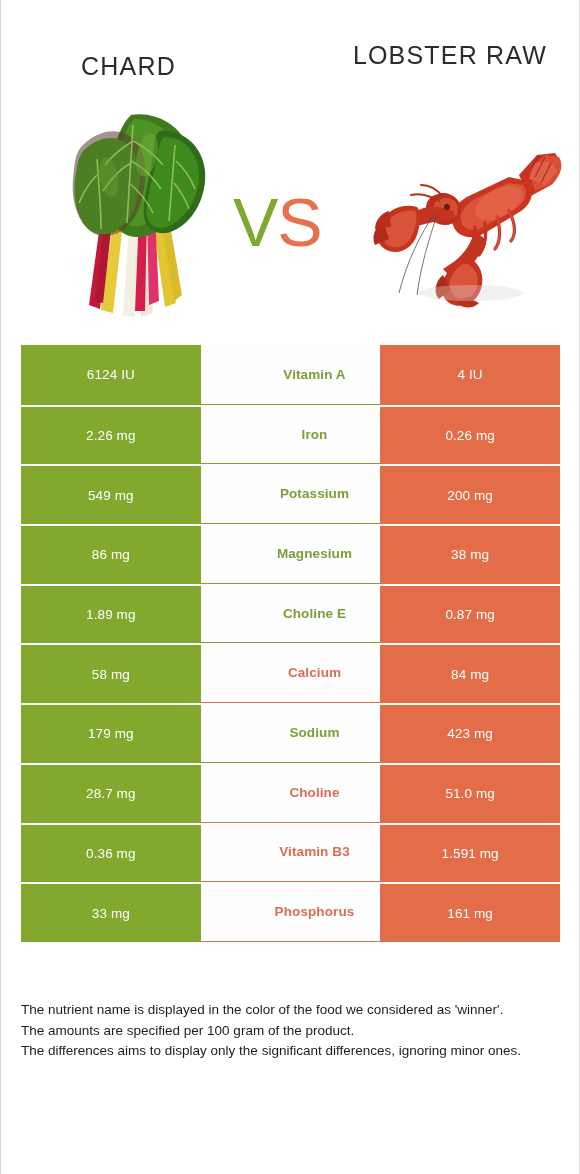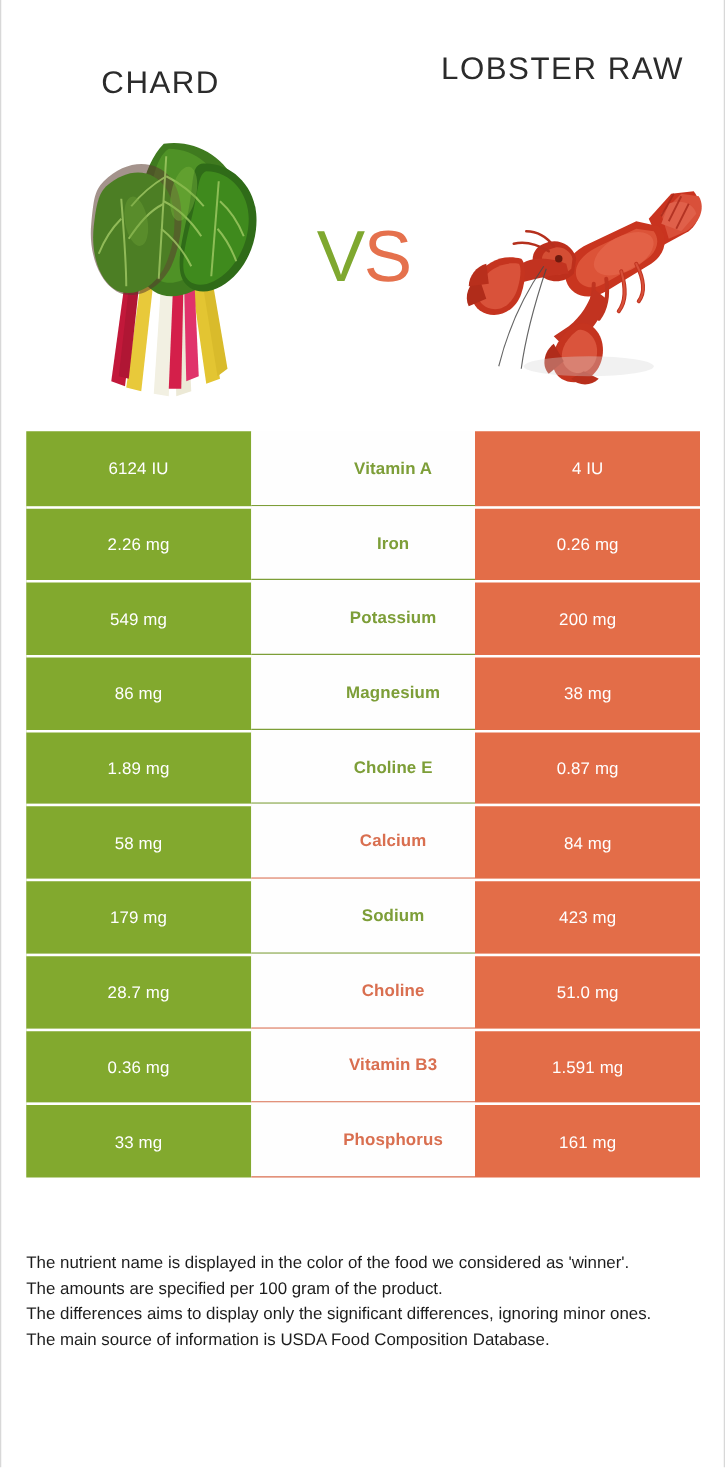--- a/index.html
+++ b/index.html
@@ -43,28 +43,28 @@
   
   .hero {
     position: absolute;
     top: 105px; left: 0; width: 580px; height: 220px;
   }
   .hero-left  { position: absolute; left: 42px;  top: 0px;  width: 180px; height: 215px; }
   .hero-right { position: absolute; left: 358px; top: 10px; width: 210px; height: 195px; }
 
   .vs {
     position: absolute;
-    left: 232px; top: 56px;
+    left: 232px; top: 72px;
     width: 116px; height: 90px;
     font-family: "Liberation Sans", sans-serif;
     font-weight: 400;
-    font-size: 58px;
+    font-size: 68px;
     line-height: 90px;
     letter-spacing: -1px;
-    text-align: center;
+    text-align: left;
     white-space: nowrap;
   }
   .vs .v { color: #7FA82F; }
   .vs .s { color: #E5714D; }
 
   
   .table {
     position: absolute;
     left: 20px; top: 345px;
     width: 539px;
@@ -290,16 +290,15 @@
         <div class="cell cell-left">33 mg</div>
         <div class="cell cell-mid win-orange">Phosphorus</div>
         <div class="cell cell-right">161 mg</div>
       </div>
     </div>
 
   <div class="footnote">
     <div>The nutrient name is displayed in the color of the food we considered as 'winner'.</div>
     <div>The amounts are specified per 100 gram of the product.</div>
     <div>The differences aims to display only the significant differences, ignoring minor ones.</div>
-    <div>The main source of information is USDA Food Composition Database.</div>
   </div>
 
 </div>
 
 </body></html>

